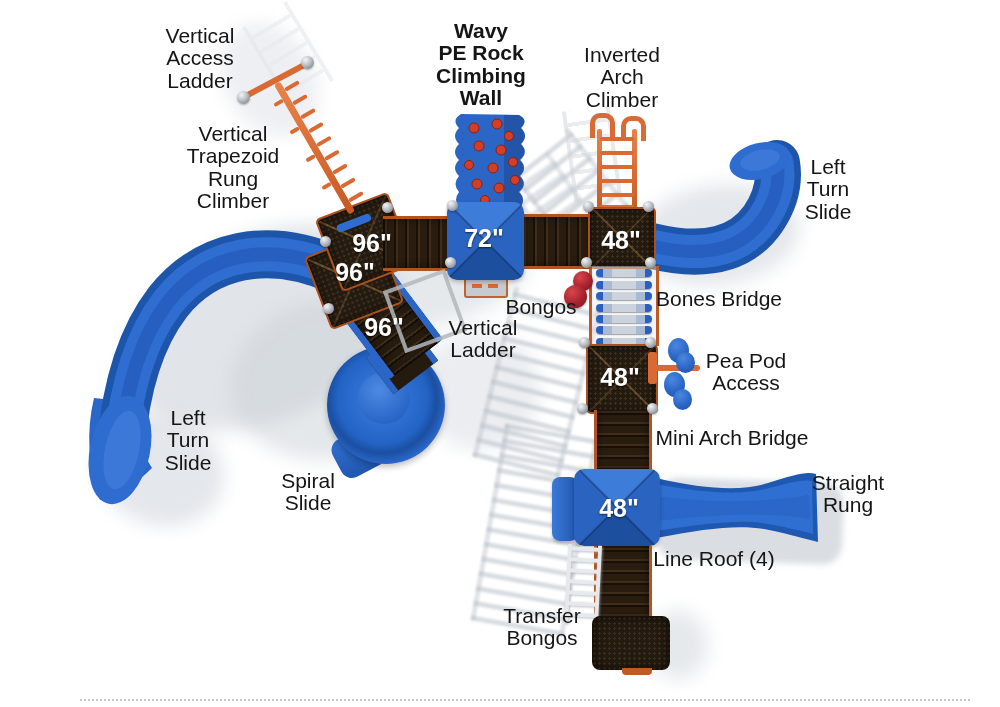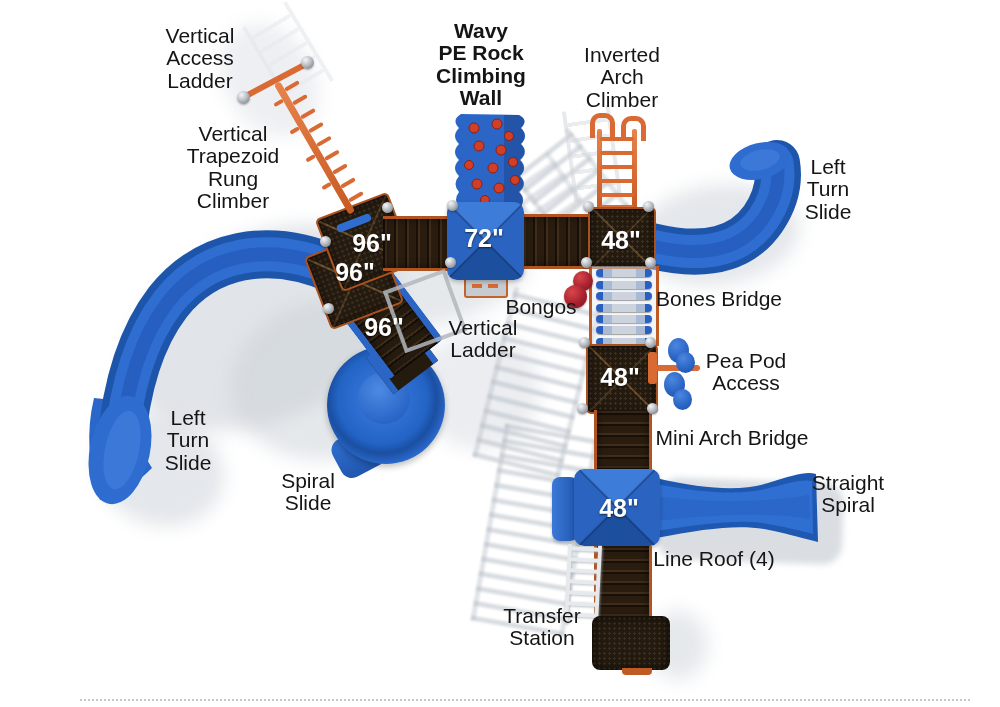--- a/index.html
+++ b/index.html
@@ -263,19 +263,19 @@
 Ladder</div>
   <div class="lbl" style="left:746px;top:350px;">Pea Pod
 Access</div>
   <div class="lbl" style="left:732px;top:427px;">Mini Arch Bridge</div>
   <div class="lbl" style="left:188px;top:407px;">Left
 Turn
 Slide</div>
   <div class="lbl" style="left:308px;top:470px;">Spiral
 Slide</div>
   <div class="lbl" style="left:848px;top:472px;">Straight
-Spiral</div>
+Rung</div>
   <div class="lbl" style="left:714px;top:548px;">Line Roof (4)</div>
   <div class="lbl" style="left:542px;top:605px;">Transfer
-Station</div>
+Bongos</div>
 
   <div class="abs" style="left:80px;top:699px;width:890px;height:0;border-top:2px dotted rgba(70,70,70,.30);"></div>
 </div>
 
 </body></html>

